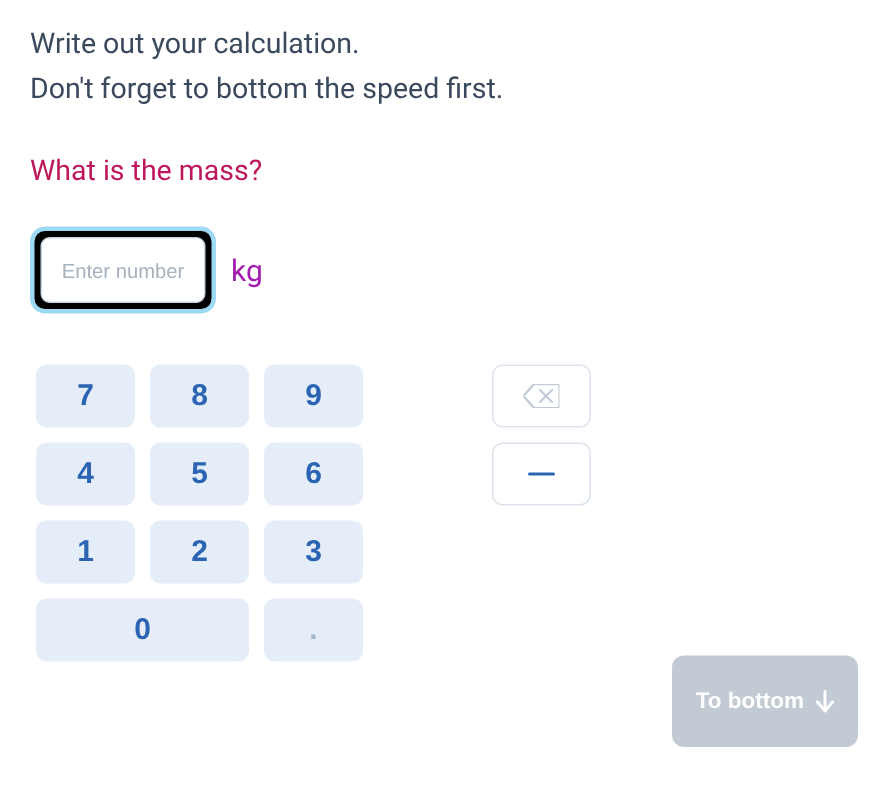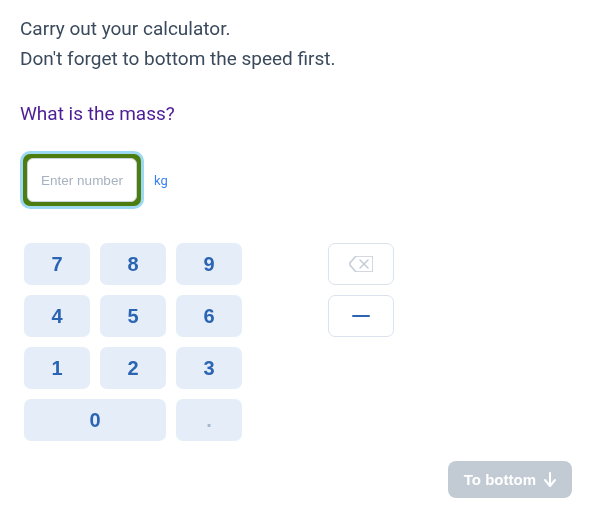--- a/index.html
+++ b/index.html
@@ -14,53 +14,53 @@
     }
     .prompt-text {
       font-size: 19px;
       line-height: 1.6;
       color: #3a4a5c;
       margin-bottom: 24px;
     }
     .question-text {
       font-size: 19px;
       line-height: 1.6;
-      color: #4c1d95;
+      color: #be185d;
       margin-bottom: 22px;
     }
     .input-row {
       display: flex;
       align-items: center;
       gap: 10px;
       margin-bottom: 34px;
     }
     .input-wrap {
       border: 3px solid #9ed9f4;
       border-radius: 10px;
       padding: 4px;
-      background: #4d7c0f;
+      background: #000000;
     }
     .number-input {
       width: 110px;
       height: 44px;
       border: 1.5px solid #c9d4df;
       border-radius: 6px;
       background: #ffffff;
       font-size: 14px;
       color: #333;
       text-align: center;
       outline: none;
     }
     .number-input::placeholder {
       color: #a7b2bf;
       font-size: 13.5px;
     }
     .unit-label {
-      font-size: 13px;
-      color: #3b82f6;
+      font-size: 20px;
+      color: #a21caf;
     }
     .keypad {
       display: grid;
       grid-template-columns: repeat(5, 66px);
       grid-auto-rows: 42px;
       gap: 10px;
       margin-left: 4px;
     }
     .key {
       background: #e5eef8;
@@ -94,38 +94,38 @@
     .minus-svg { width: 18px; height: 2.5px; background: #2b64b2; border-radius: 1px; }
     .spacer { visibility: hidden; }
     .to-bottom {
       position: absolute;
       right: 20px;
       bottom: 30px;
       background: #c2cbd4;
       color: #ffffff;
       border: none;
       border-radius: 8px;
-      padding: 10px 16px;
+      padding: 22px 16px;
       font-size: 15px;
       font-weight: 600;
       cursor: pointer;
       display: inline-flex;
       align-items: center;
       gap: 8px;
     }
     .down-arrow {
       width: 12px; height: 16px;
       display: inline-block;
     }
   </style>
 </head>
 <body>
 
 <div class="prompt-text">
-  <div>Carry out your calculator.</div>
+  <div>Write out your calculation.</div>
   <div>Don't forget to bottom the speed first.</div>
 </div>
 
 <div class="question-text">
   <div>What is the mass?</div>
 </div>
 
 <div class="input-row">
   <div class="input-wrap">
     <input class="number-input" type="text" placeholder="Enter number" style="">

